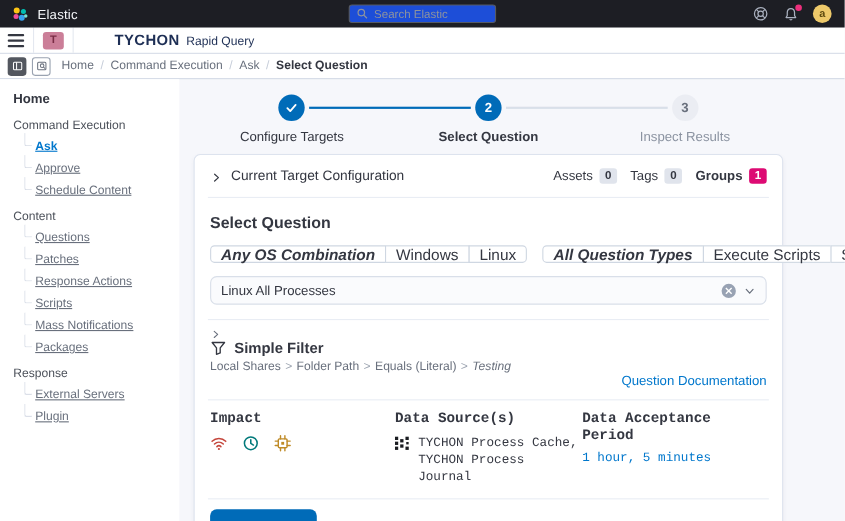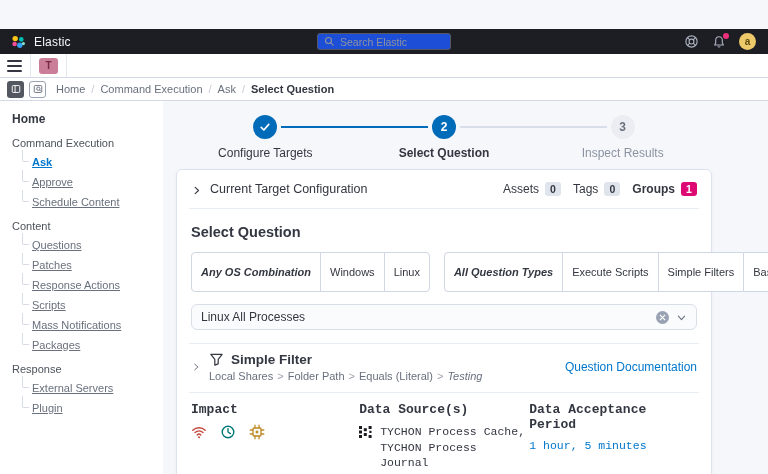--- a/index.html
+++ b/index.html
@@ -1,20 +1,20 @@
 <!DOCTYPE html>
 <html><head>
 <meta charset="utf-8">
 <style>
   * { box-sizing: border-box; margin: 0; padding: 0; }
   html,body { width:768px; height:474px; overflow:hidden; }
   body { font-family:"Liberation Sans", sans-serif; background:#f6f7fb; }
 
   
-  .topbar { height:25px; background:#1d1e24; display:flex; align-items:center; padding:0 10px; position:relative;margin-top:29px; }
+  .topbar { height:25px; background:#1d1e24; display:flex; align-items:center; padding:0 10px; position:relative; }
   .brand-name { color:#f5f7fa; font-size:12px; margin-left:8px; letter-spacing:.2px; }
   .global-search { position:absolute; left:317px; top:4px; width:134px; height:17px; background:#1d4ed8;
     border:1px solid #565a64; border-radius:3px; display:flex; align-items:center; padding:0 6px; gap:5px; }
   .global-search input { flex:1; min-width:0; background:transparent; border:none; outline:none;
     color:#aab0bd; font-size:10.5px; font-family:inherit; }
   .global-search input::placeholder { color:#8e939e; }
   .topbar-right { margin-left:auto; display:flex; align-items:center; gap:13px; padding-right:2px; }
   .icon-btn { position:relative; display:flex; align-items:center; cursor:pointer; }
   .notif-dot { position:absolute; top:-2px; right:-3px; width:6px; height:6px; border-radius:50%; background:#ed2f7c; }
   .avatar { width:17px; height:17px; border-radius:50%; background:#edc96a; color:#5f4c10; font-size:10px;
@@ -79,33 +79,33 @@
   .counter { display:flex; align-items:center; gap:6px; font-size:12px; color:#343741; }
   .counter .lbl.bold { font-weight:bold; }
   .badge { min-width:16px; padding:1px 5px; border-radius:3px; background:#e0e4ec; color:#343741;
     font-size:10.5px; font-weight:bold; text-align:center; }
   .badge.accent { background:#dd0a73; color:#fff; }
 
   .section-sq { padding:13px 14px; }
   .sq-heading { font-size:14.5px; font-weight:bold; color:#343741; margin:2px 0 12px; }
   .btn-groups { display:flex; gap:14px; }
   .btn-group { display:flex; }
-  .group-btn { height:40px; padding:0 9px; background:#fff; border:1px solid #cfd7e2; font-size:11px; color:#343741;
+  .group-btn { height:16px; padding:0 9px; background:#fff; border:1px solid #cfd7e2; font-size:14px; color:#343741;
     display:flex; align-items:center; margin-left:-1px; cursor:pointer; font-family:inherit; white-space:nowrap; }
   .group-btn:first-child { margin-left:0; border-radius:4px 0 0 4px; }
   .group-btn:last-child { border-radius:0 4px 4px 0; }
   .group-btn.selected { font-weight:bold; font-style:italic; }
   .combo { margin-top:12px; height:26px; background:#fafbfd; border:1px solid #d9dfe9; border-radius:6px;
     display:flex; align-items:center; padding:0 9px; cursor:pointer; }
   .combo-value { font-size:12px; color:#343741; }
   .combo-right { margin-left:auto; display:flex; align-items:center; gap:7px; }
   .clear-circle { width:13px; height:13px; border-radius:50%; background:#98a2b3; display:flex; align-items:center;
     justify-content:center; cursor:pointer; }
 
-  .section-filter { display:flex; align-items:center; padding:8px 14px 10px; }
+  .section-filter { display:flex; align-items:flex-start; padding:8px 14px 10px;flex-direction:column; }
   .filter-chevron { margin-right:8px; display:flex; cursor:pointer; }
   .filter-title-row { display:flex; align-items:center; gap:7px; }
   .filter-title { font-size:13.5px; font-weight:600; color:#343741; }
   .filter-path { margin-top:3px; font-size:11px; color:#69707d; }
   .filter-path .sep { margin:0 4px; color:#9aa2af; }
   .filter-path .value { font-style:italic; }
   .doc-link { margin-left:auto; font-size:12px; color:#0077cc; cursor:pointer; }
 
   .section-details { display:flex; padding:9px 14px 11px;font-family:Liberation Mono, monospace; }
   .col-impact { width:172px; }
@@ -166,20 +166,24 @@
 
 <div class="appbar">
   <span class="hamburger">
       <span></span>
       <span></span>
       <span></span>
     </span>
   <span class="vdiv"></span>
   <span class="space-badge">T</span>
   <span class="vdiv"></span>
+  <span class="app-logo">
+    <span class="t1">TYCHON</span>
+    <span class="t2">Rapid Query</span>
+  </span>
 </div>
 
 <div class="crumbbar">
   <span class="crumb-icon filled">
     <svg width="10" height="10" viewBox="0 0 16 16" fill="none" stroke="#fff" stroke-width="1.5">
       <rect x="2" y="2.5" width="12" height="11" rx="1.5"></rect>
         <path d="M6.5 2.5 V13.5"></path>
     </svg>
   </span>
   <span class="crumb-icon outline">

